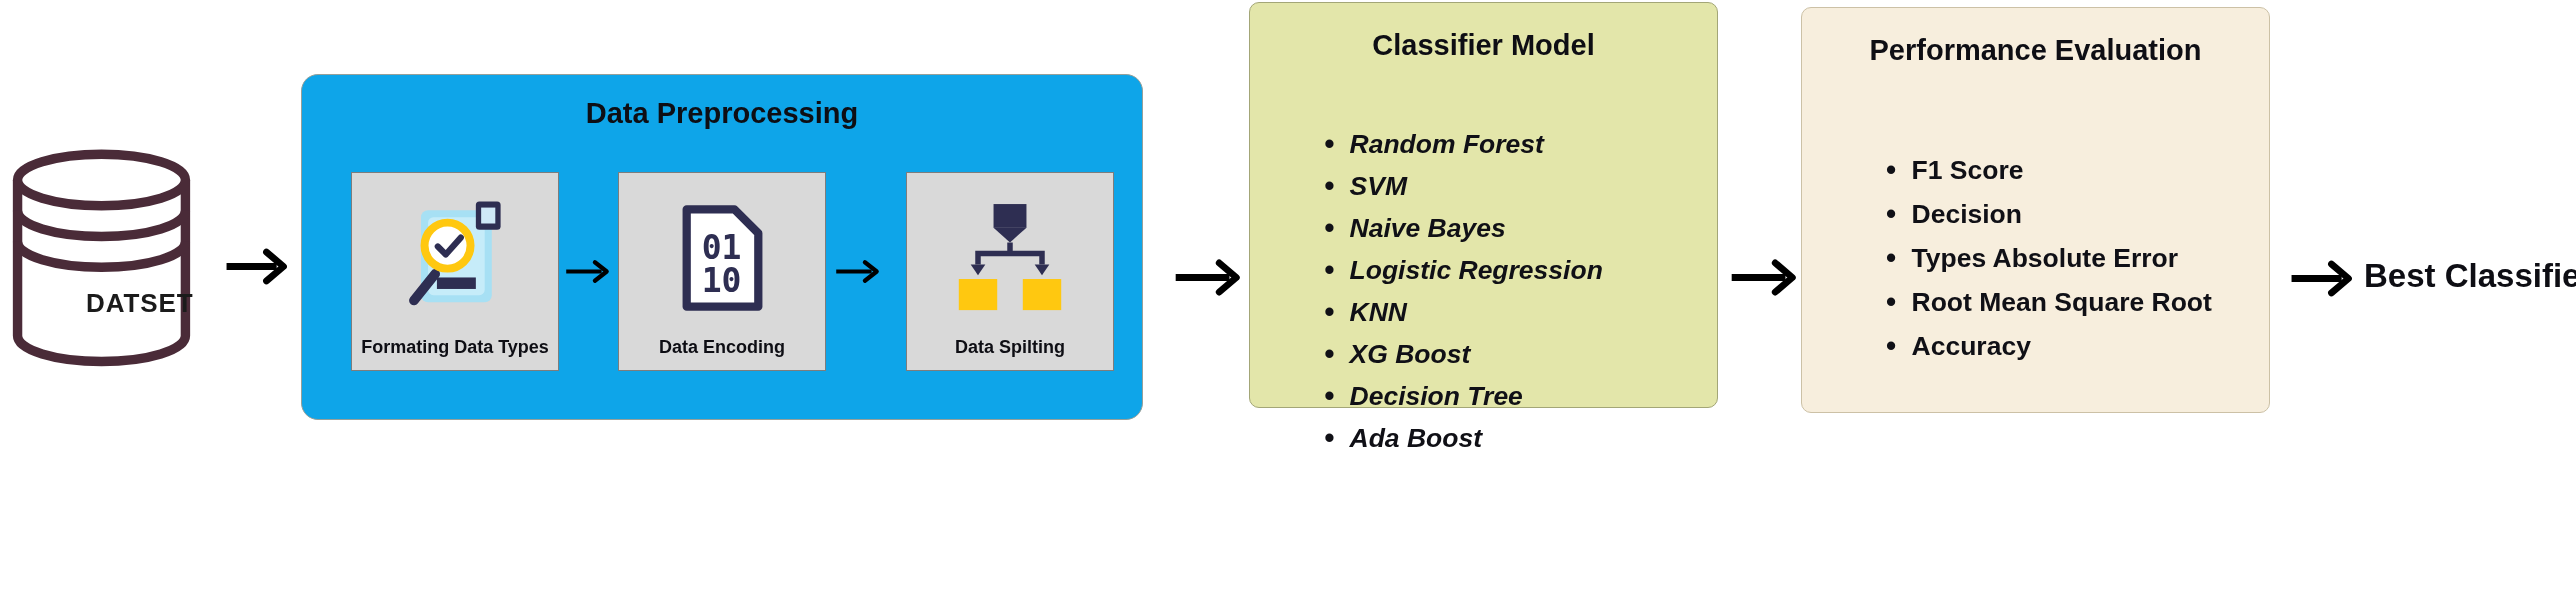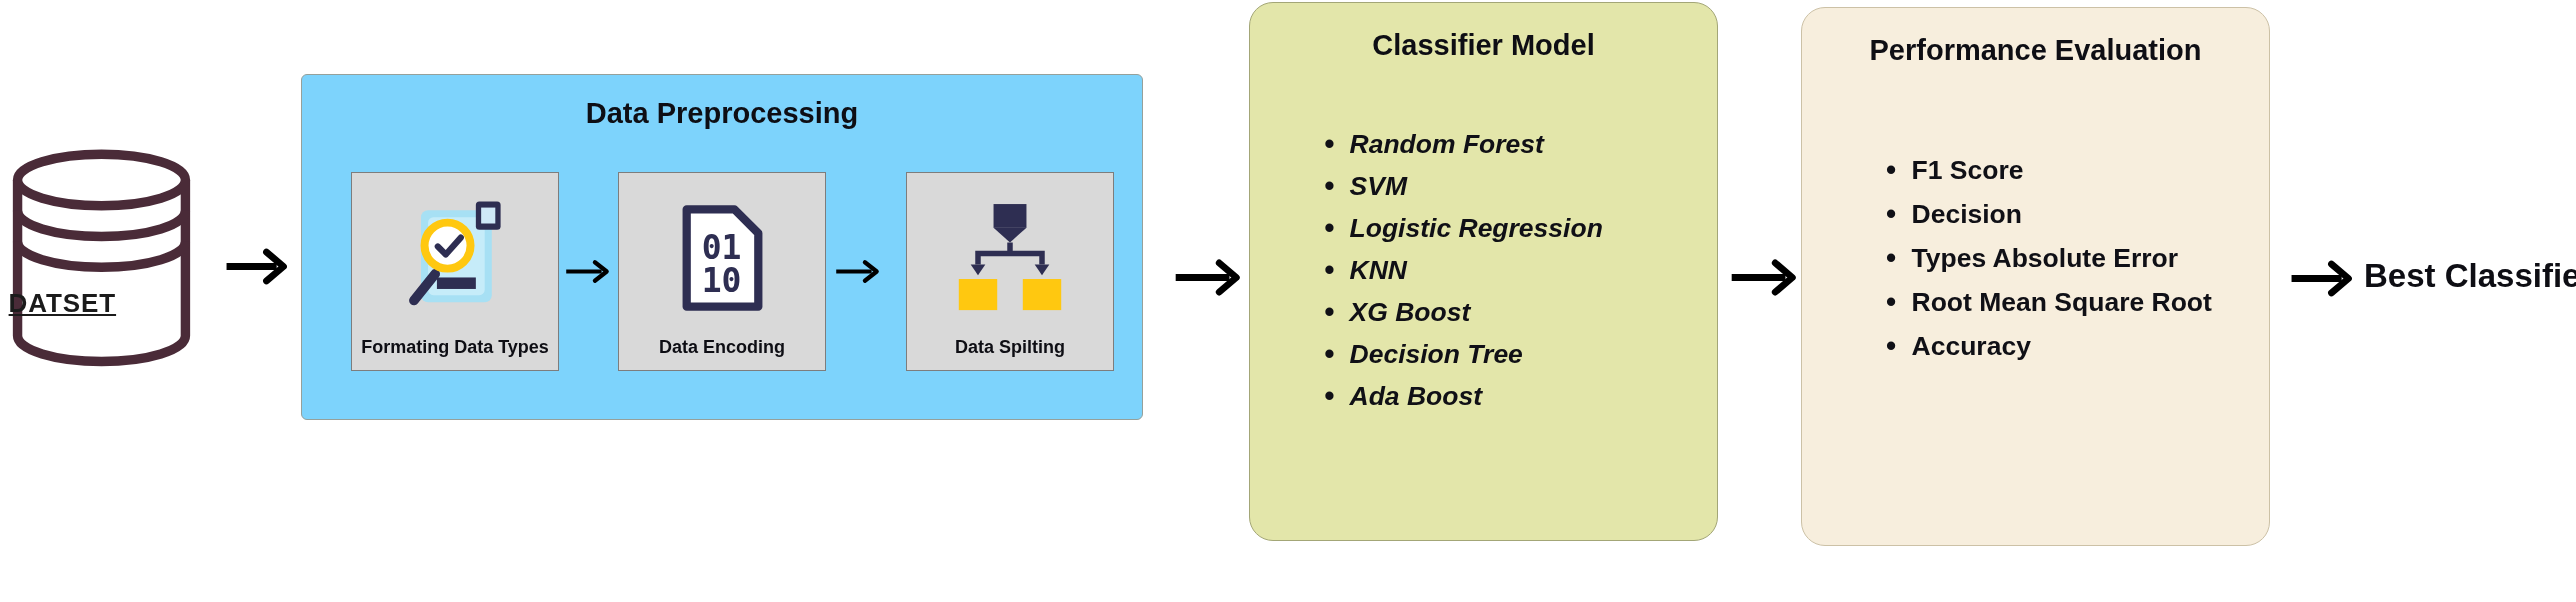--- a/index.html
+++ b/index.html
@@ -9,36 +9,36 @@
     width: 2576px; height: 602px;
     overflow: hidden;
   }
   .canvas { position: relative; width: 2576px; height: 602px; background: #fff; }
 
   
   .db { position: absolute; left: 8.6px; top: 144px; width: 185px; height: 227px; }
   .db svg { position: absolute; inset: 0; }
   .db-label {
     position: absolute; left: 0; top: 144px; width: 100%;
-    text-align: left; font-weight: bold; font-size: 26px;
-    letter-spacing: 0.9px; color: #1b1b1b; text-decoration: underline;
+    text-align: right; font-weight: bold; font-size: 26px;
+    letter-spacing: 0.9px; color: #1b1b1b;
   }
 
   
   .flow-arrow { position: absolute; }
   .flow-arrow svg { display: block; width: 100%; height: 100%; }
   .arrow1 { left: 224px; top: 246px; width: 68px; height: 41px; }
   .arrow2 { left: 1173px; top: 257px; width: 72px; height: 41px; }
   .arrow3 { left: 1729px; top: 257px; width: 72px; height: 41px; }
   .arrow4 { left: 2289px; top: 258px; width: 68px; height: 41px; }
 
   
   .prep-box {
     position: absolute; left: 301px; top: 74px; width: 842px; height: 346px;
-    background: #7dd3fc; border: 1.7px solid #96a09a; border-radius: 6px;
+    background: #0ea5e9; border: 1.7px solid #96a09a; border-radius: 17px;
   }
   .prep-title {
     position: absolute; top: 22px; left: 0; width: 100%;
     text-align: center; font-weight: bold; font-size: 29px; color: #0e0e14;
   }
   .step {
     position: absolute; top: 97px; width: 208px; height: 199px;
     background: #d9d9d9; border: 1.7px solid #7d7d7d;
     display: flex; flex-direction: column; align-items: center;
   }
@@ -50,21 +50,21 @@
     font-weight: bold; font-size: 18px; color: #0e0e14;
     text-align: center; padding: 0 3.4px 12px 3.4px; white-space: nowrap;
   }
   .mini-arrow { position: absolute; top: 183px; width: 50px; height: 27px; }
   .mini-arrow-1 { left: 262px; }
   .mini-arrow-2 { left: 532px; }
   .mini-arrow svg { display: block; width: 100%; height: 100%; }
 
   
   .panel {
-    position: absolute; width: 469px; height: 539px; border-radius: 24px; padding-left: 12px;
+    position: absolute; width: 469px; height: 406px; border-radius: 10px; padding-left: 12px;
   }
   .classifier-panel {
     left: 1249px; top: 1.7px;
     background: #e3e6aa; border: 1.7px solid #a3a677;
   }
   .eval-panel {
     left: 1801px; top: 6.8px;
     background: #f7eedd; border: 1.7px solid #ccc1a6;
   }
   .panel-title {
@@ -175,20 +175,21 @@
         <line x1="3" y1="24" x2="66" y2="24" stroke="#000" stroke-width="8"></line>
         <path d="M54 7 L74 24 L54 41" fill="none" stroke="#000" stroke-width="8" stroke-linejoin="round" stroke-linecap="round"></path>
       </svg>
   </div>
 
   <div class="panel classifier-panel">
     <div class="panel-title">Classifier Model</div>
     <ul>
         <li>Random Forest</li>
         <li>SVM</li>
+        <li>Naive Bayes</li>
         <li>Logistic Regression</li>
         <li>KNN</li>
         <li>XG Boost</li>
         <li>Decision Tree</li>
         <li>Ada Boost</li>
       </ul>
   </div>
 
   <div class="flow-arrow arrow3">
     <svg viewBox="0 0 84 48">

